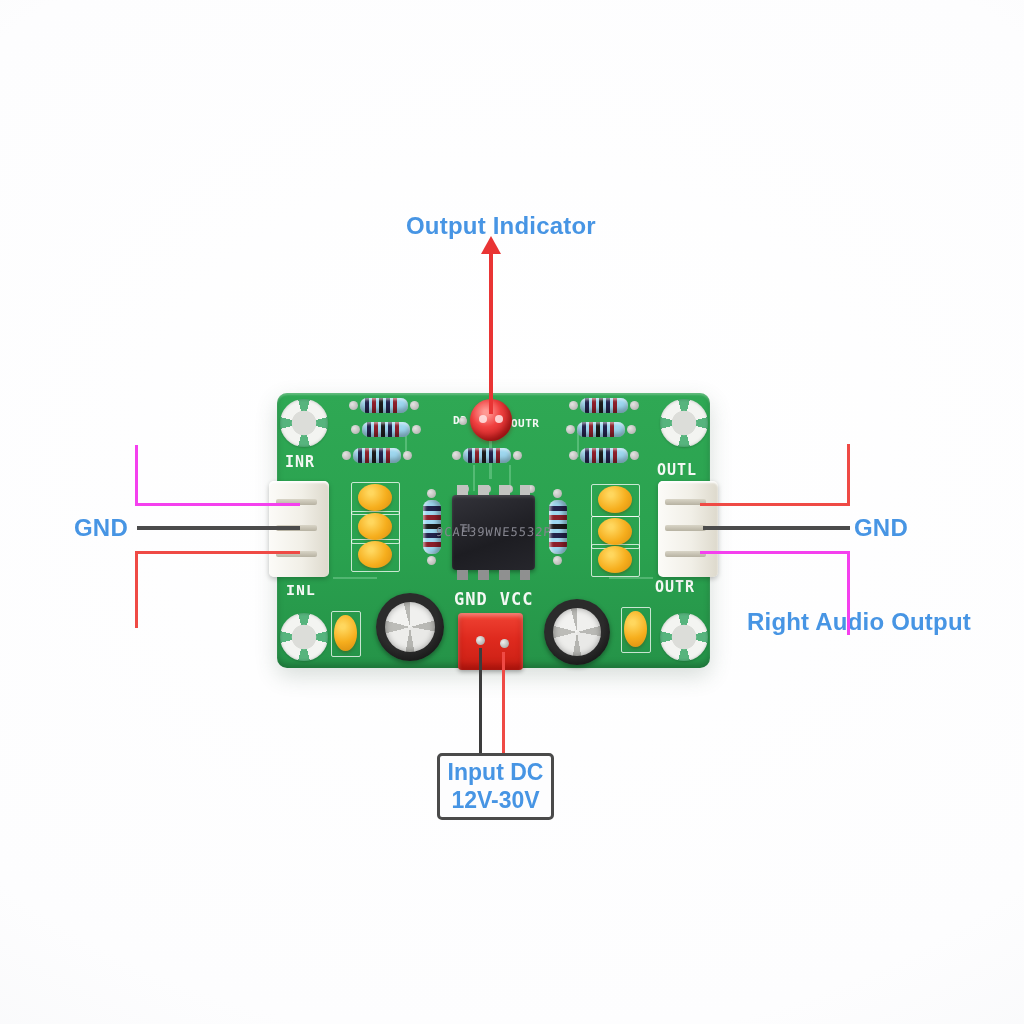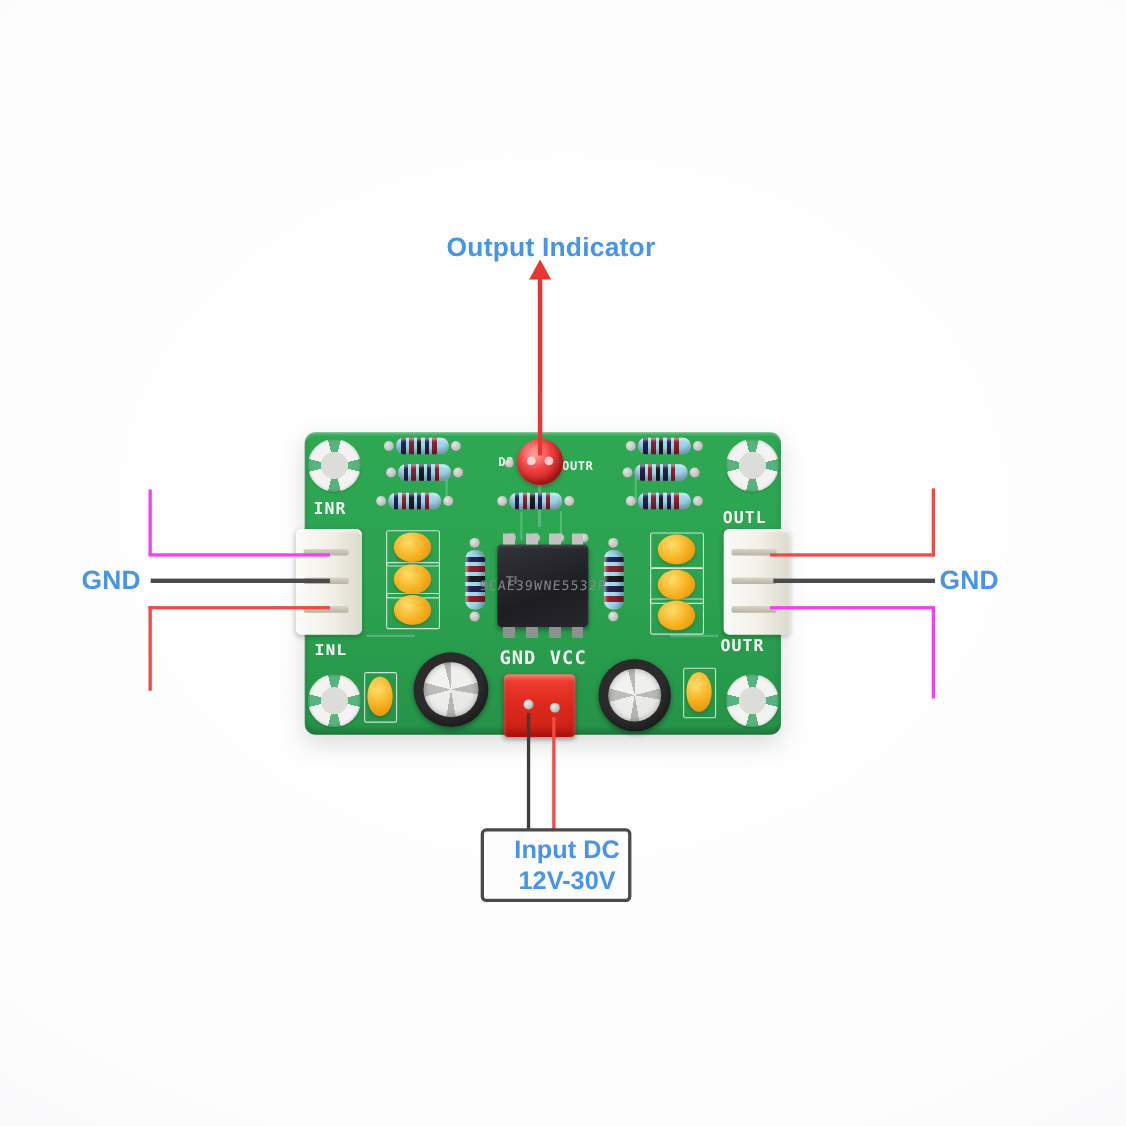--- a/index.html
+++ b/index.html
@@ -15,21 +15,21 @@
   .ln.mag{background:#f440ee;}
   .ln.red{background:#ef4a45;}
   .ln.gray{background:#4b4b4b;}
   .ln.blk{background:#3c3c3c;}
   .arrow-line{position:absolute;left:489px;top:250px;width:4px;height:164px;background:#e93434;z-index:4;}
   .arrow-head{position:absolute;left:481px;top:236px;width:0;height:0;z-index:4;
     border-left:10px solid transparent;border-right:10px solid transparent;border-bottom:18px solid #e93434;}
   
   .dc-box{position:absolute;left:437px;top:753px;width:111px;height:61px;background:#fdfdfe;
     border:3px solid #4a4a4a;border-radius:5px;z-index:5;display:flex;flex-direction:column;
-    align-items:center;justify-content:center;line-height:1.2;padding-left:20px;}
+    align-items:center;justify-content:center;line-height:1.2;}
   .dc-box span{color:#4795e4;font-size:23px;font-weight:bold;}
   
   .pcb{position:absolute;left:277px;top:393px;width:433px;height:275px;border-radius:10px;z-index:2;
     background:linear-gradient(180deg,#2fa854 0%, #2aa24f 55%, #259348 100%);
     box-shadow:0 8px 22px rgba(60,90,70,0.20), inset 0 2px 2px rgba(255,255,255,0.25), inset 0 -4px 6px rgba(0,0,0,0.22);}
   .pcb *{position:absolute;}
   .trace{background:rgba(180,240,200,0.30);}
   .hole{width:48px;height:48px;border-radius:50%;
     background:
       radial-gradient(circle at 50% 50%, #dcddd9 0 12px, rgba(0,0,0,0) 12.6px),
@@ -198,19 +198,20 @@
   <div class="ln gray" style="left:703px;top:526px;width:147px;height:4px;"></div>
   <div class="ln mag" style="left:700px;top:551px;width:148px;height:3px;"></div>
   <div class="ln mag" style="left:847px;top:551px;width:3px;height:84px;"></div>
 
   <div class="ln blk" style="left:479px;top:648px;width:3px;height:106px;"></div>
   <div class="ln red" style="left:502px;top:652px;width:3px;height:102px;"></div>
 
   <div class="lbl" style="left:406px;top:212px;">Output Indicator</div>
   <div class="lbl" style="left:74px;top:514px;">GND</div>
   <div class="lbl" style="left:854px;top:514px;">GND</div>
+  <div class="lbl" style="left:747px;top:608px;">Right Audio Output</div>
 
   <div class="dc-box">
     <span>Input DC</span>
     <span>12V-30V</span>
   </div>
 
 </div>
 
 </body></html>

